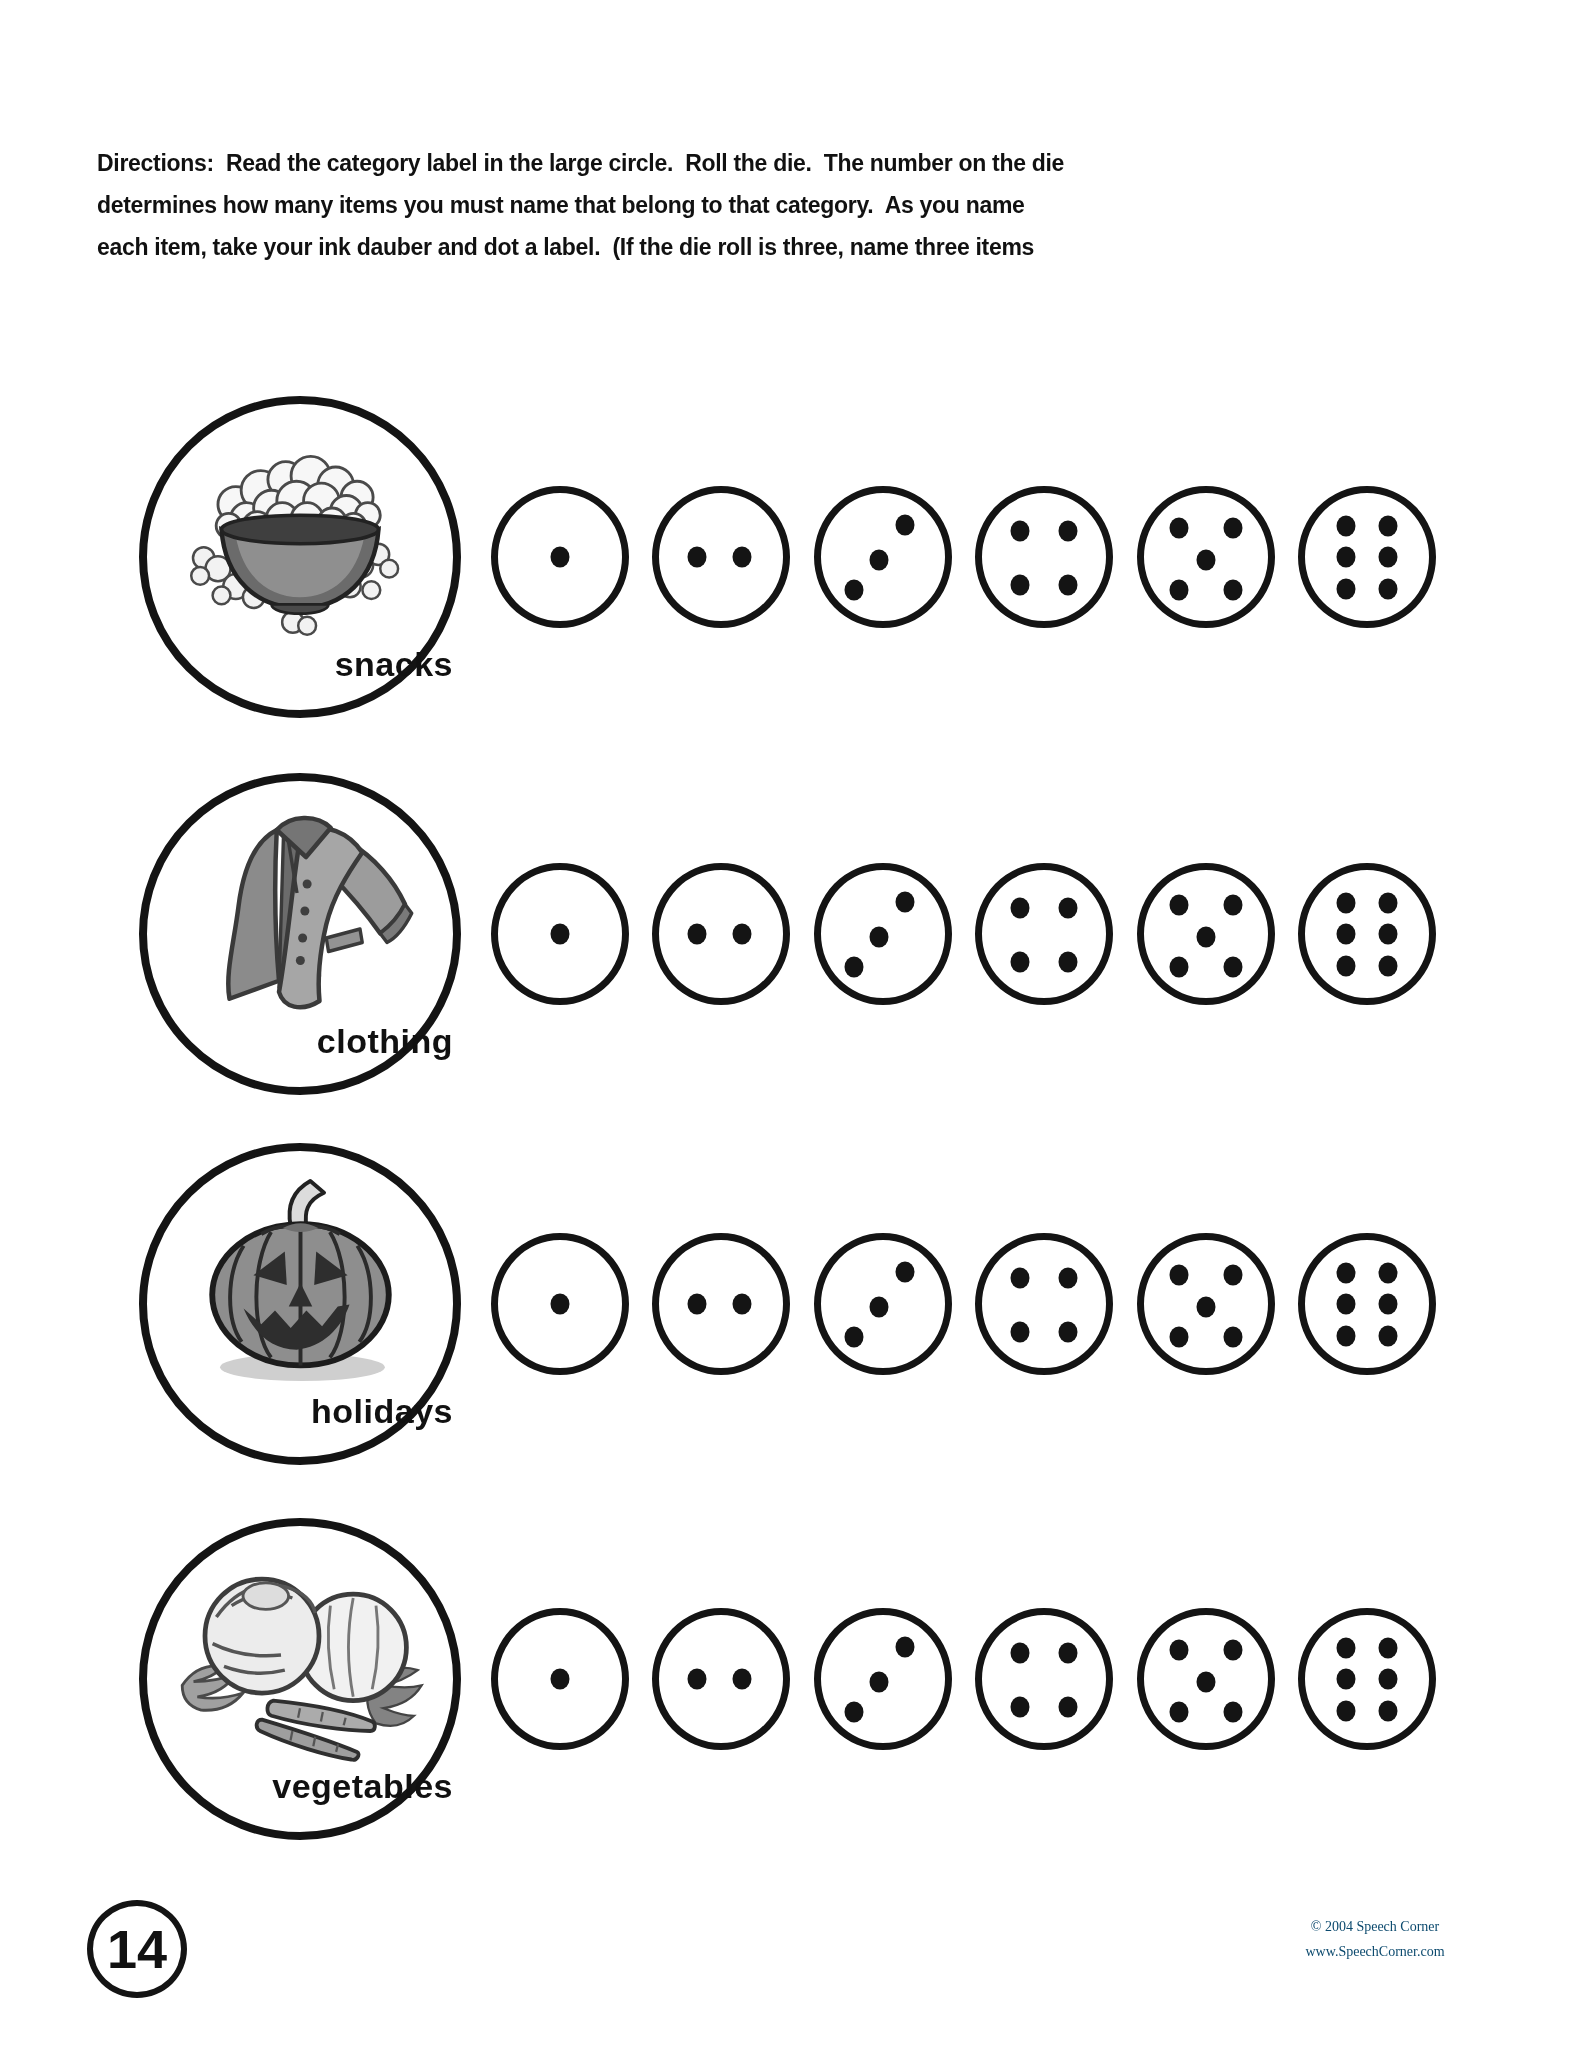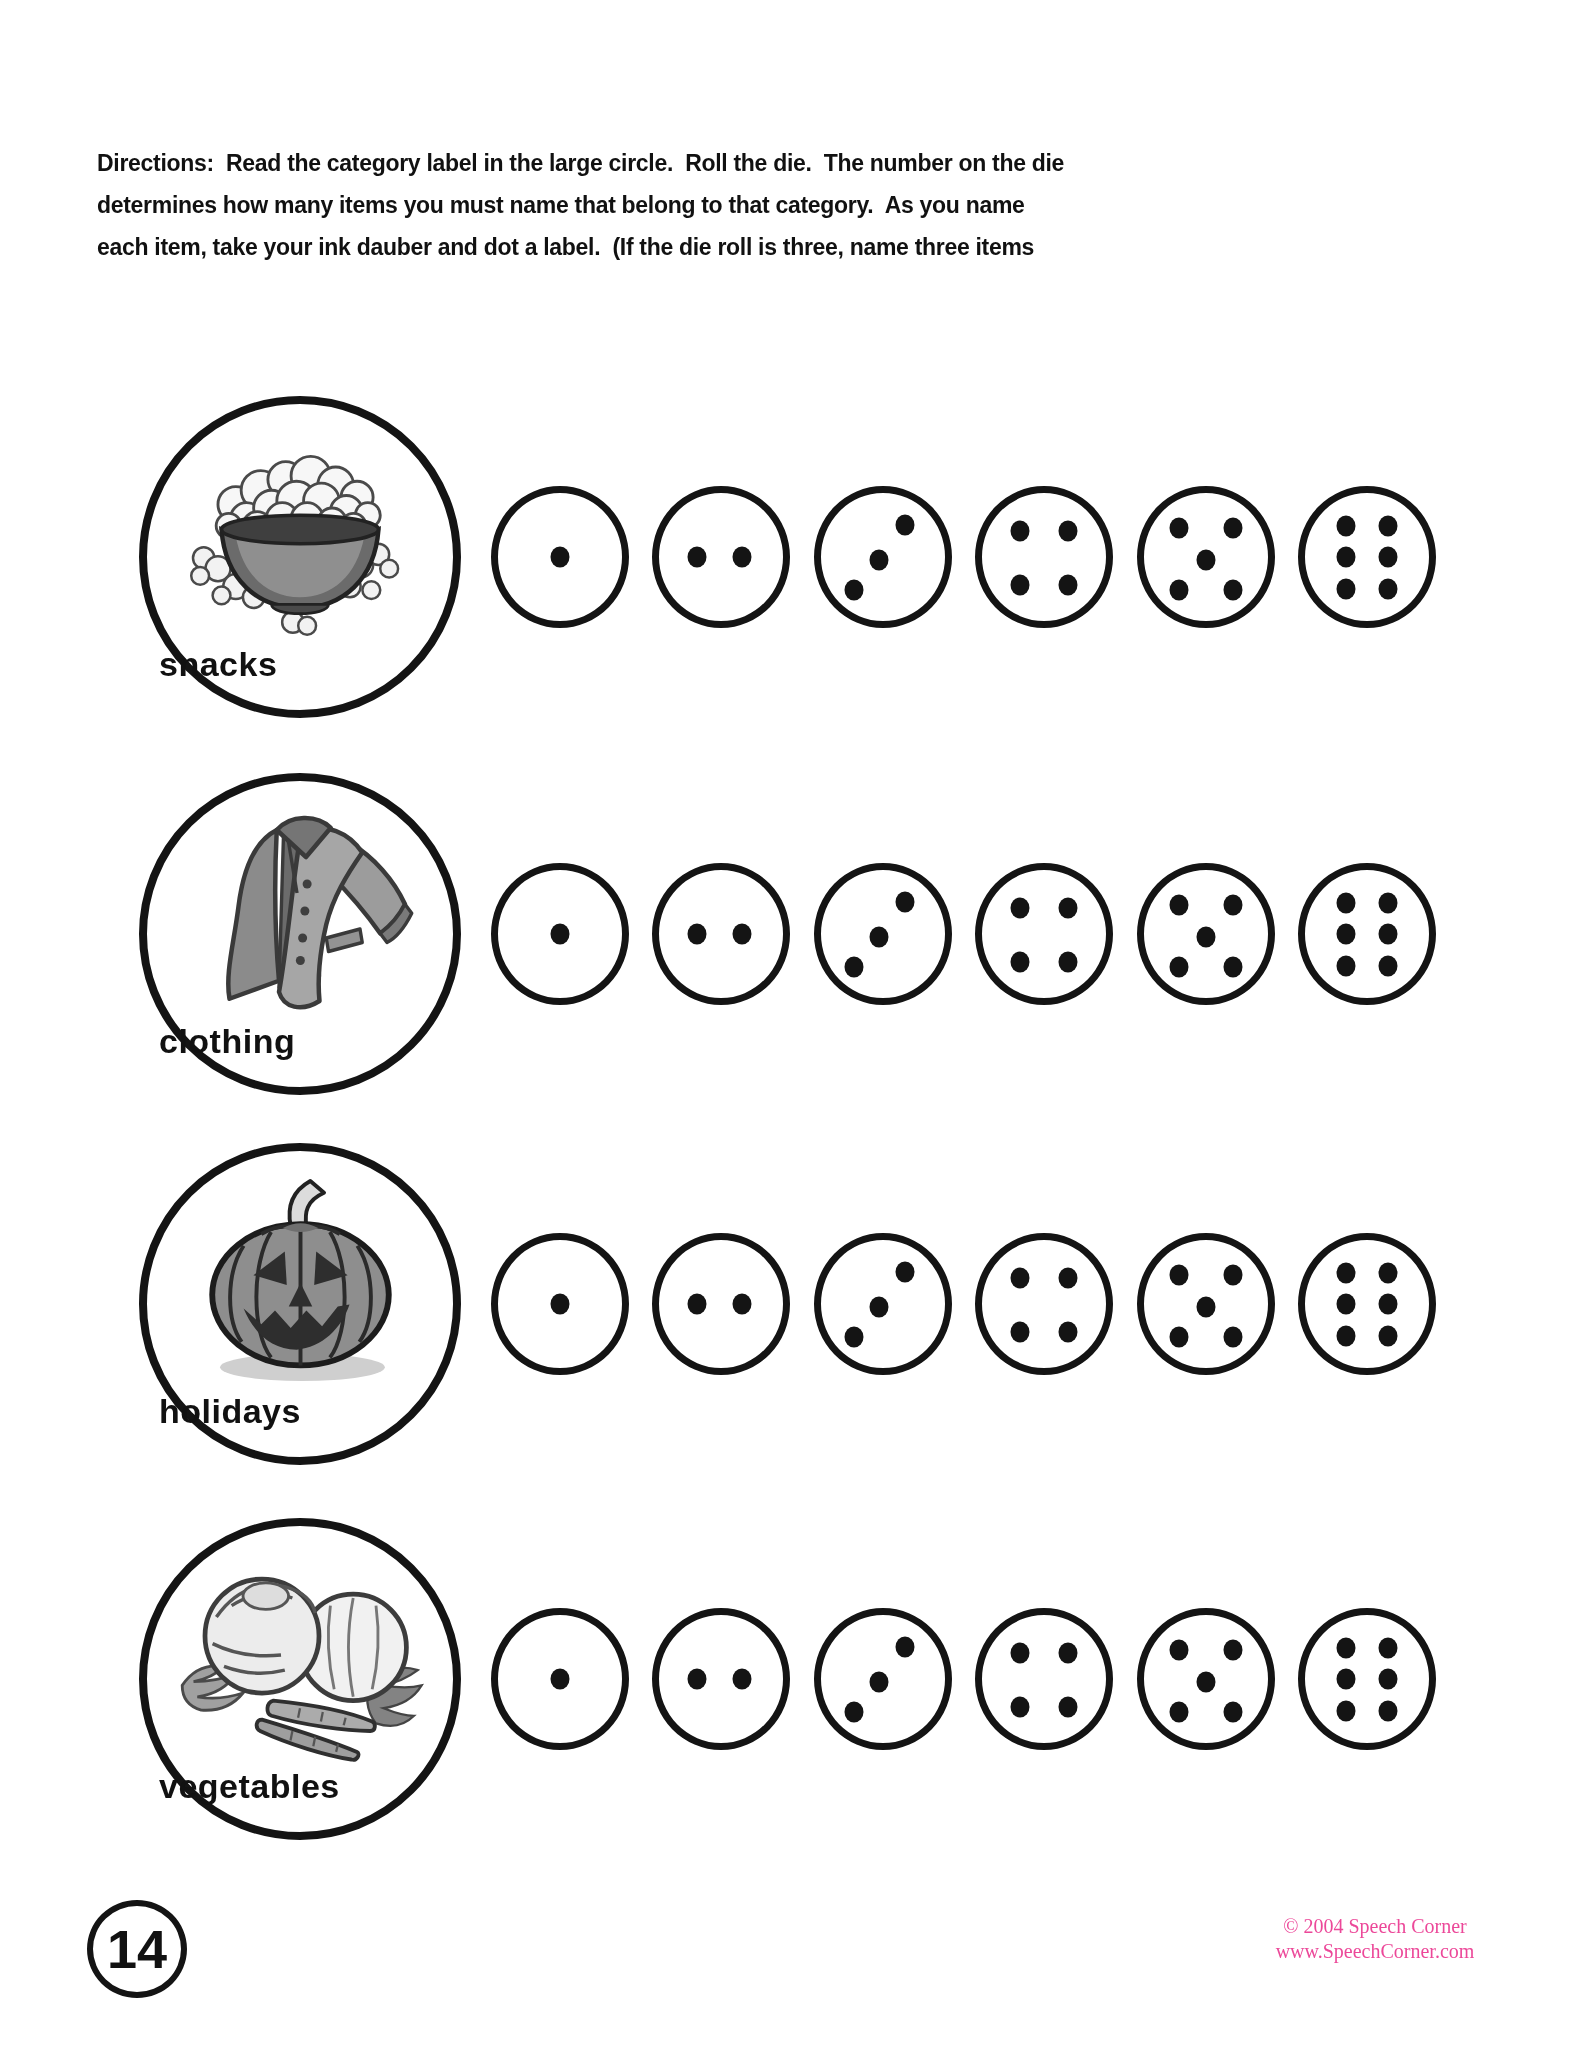--- a/index.html
+++ b/index.html
@@ -21,21 +21,21 @@
   .cat-circle {
     position:absolute; left:139px; width:322px; height:322px;
     border:8px solid #141414; border-radius:50%; box-sizing:border-box;
     background:#fff;
   }
   .cat-circle.r1 { top:396px; }
   .cat-circle.r2 { top:773px; }
   .cat-circle.r3 { top:1143px; }
   .cat-circle.r4 { top:1518px; }
   .cat-label {
-    position:absolute; left:12px; right:0; bottom:26px; text-align:left;
+    position:absolute; left:12px; right:0; bottom:26px; text-align:right;
     font-size:34px; font-weight:bold; letter-spacing:0.5px;margin-top:16px;
   }
   .illus { position:absolute; }
 
   .dice-strip { position:absolute; left:491px; width:950px; height:142px; }
   .dice-strip.r1 { top:486px; }
   .dice-strip.r2 { top:863px; }
   .dice-strip.r3 { top:1233px; }
   .dice-strip.r4 { top:1608px; }
   .die {
@@ -50,21 +50,21 @@
 
   .page-num-circle {
     position:absolute; left:87px; top:1900px; width:100px; height:98px;
     border:6px solid #141414; border-radius:50%; box-sizing:border-box;
     display:flex; align-items:center; justify-content:center;
   }
   .page-num { font-size:54px; font-weight:bold; }
   .copyright {
     position:absolute; left:1245px; top:1914px; width:260px;
     text-align:center; font-family:"Liberation Serif", serif;
-    font-size:20px; line-height:25px; color:#ec4899;
+    font-size:14px; line-height:25px; color:#0c4a6e;
   }
 </style>
 </head>
 <body>
 
 <div class="page">
 
 
   <div class="directions">
     <div class="dir-line">Directions:  Read the category label in the large circle.  Roll the die.  The number on the die</div>

